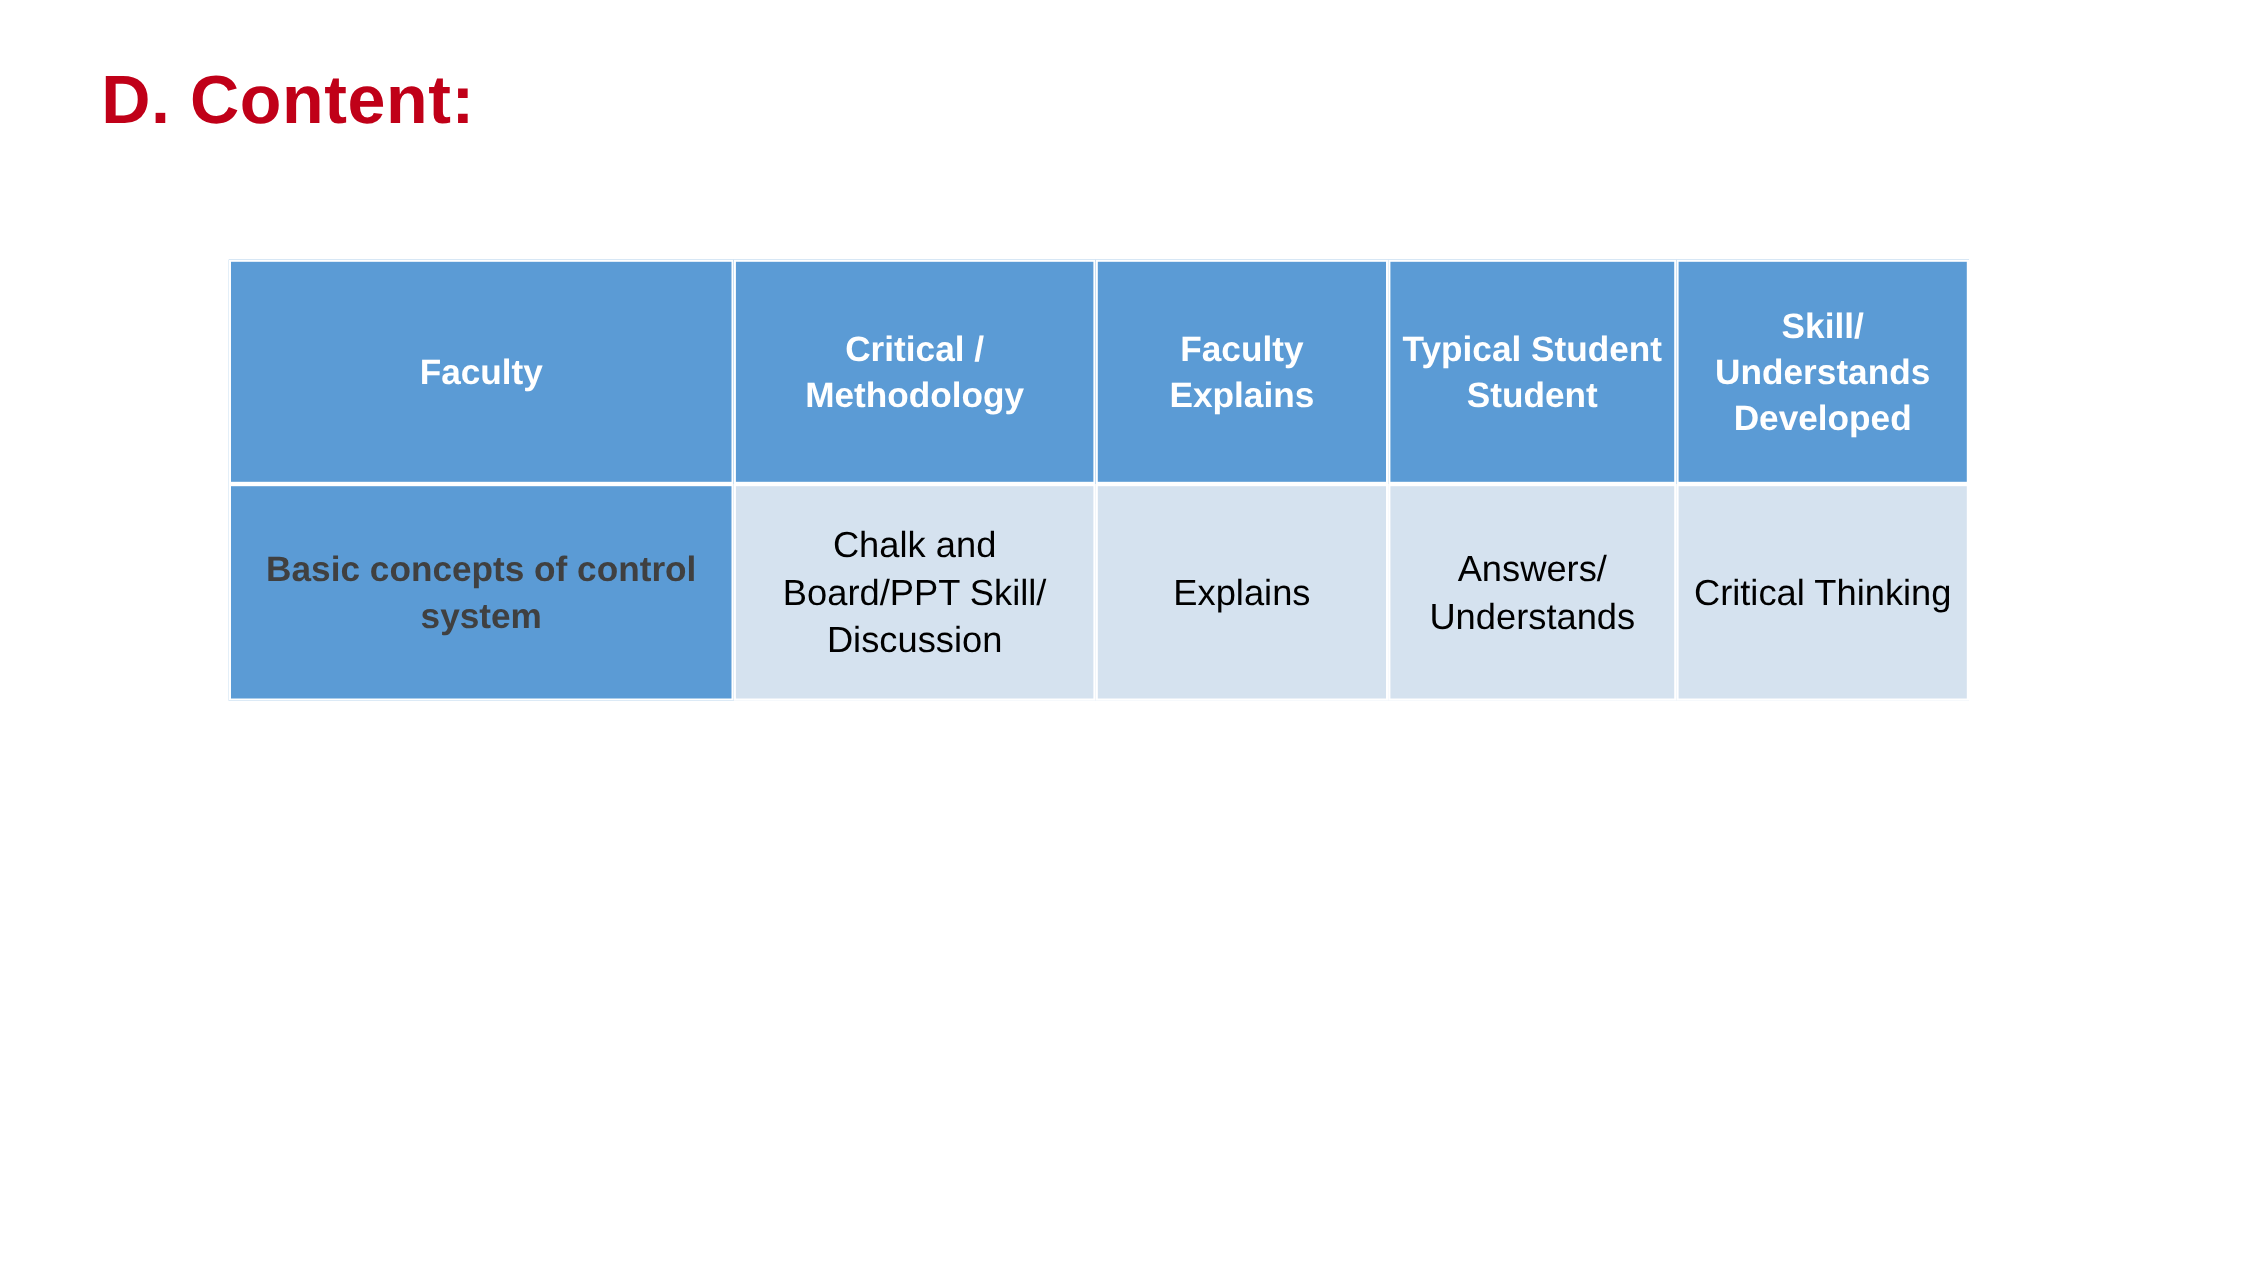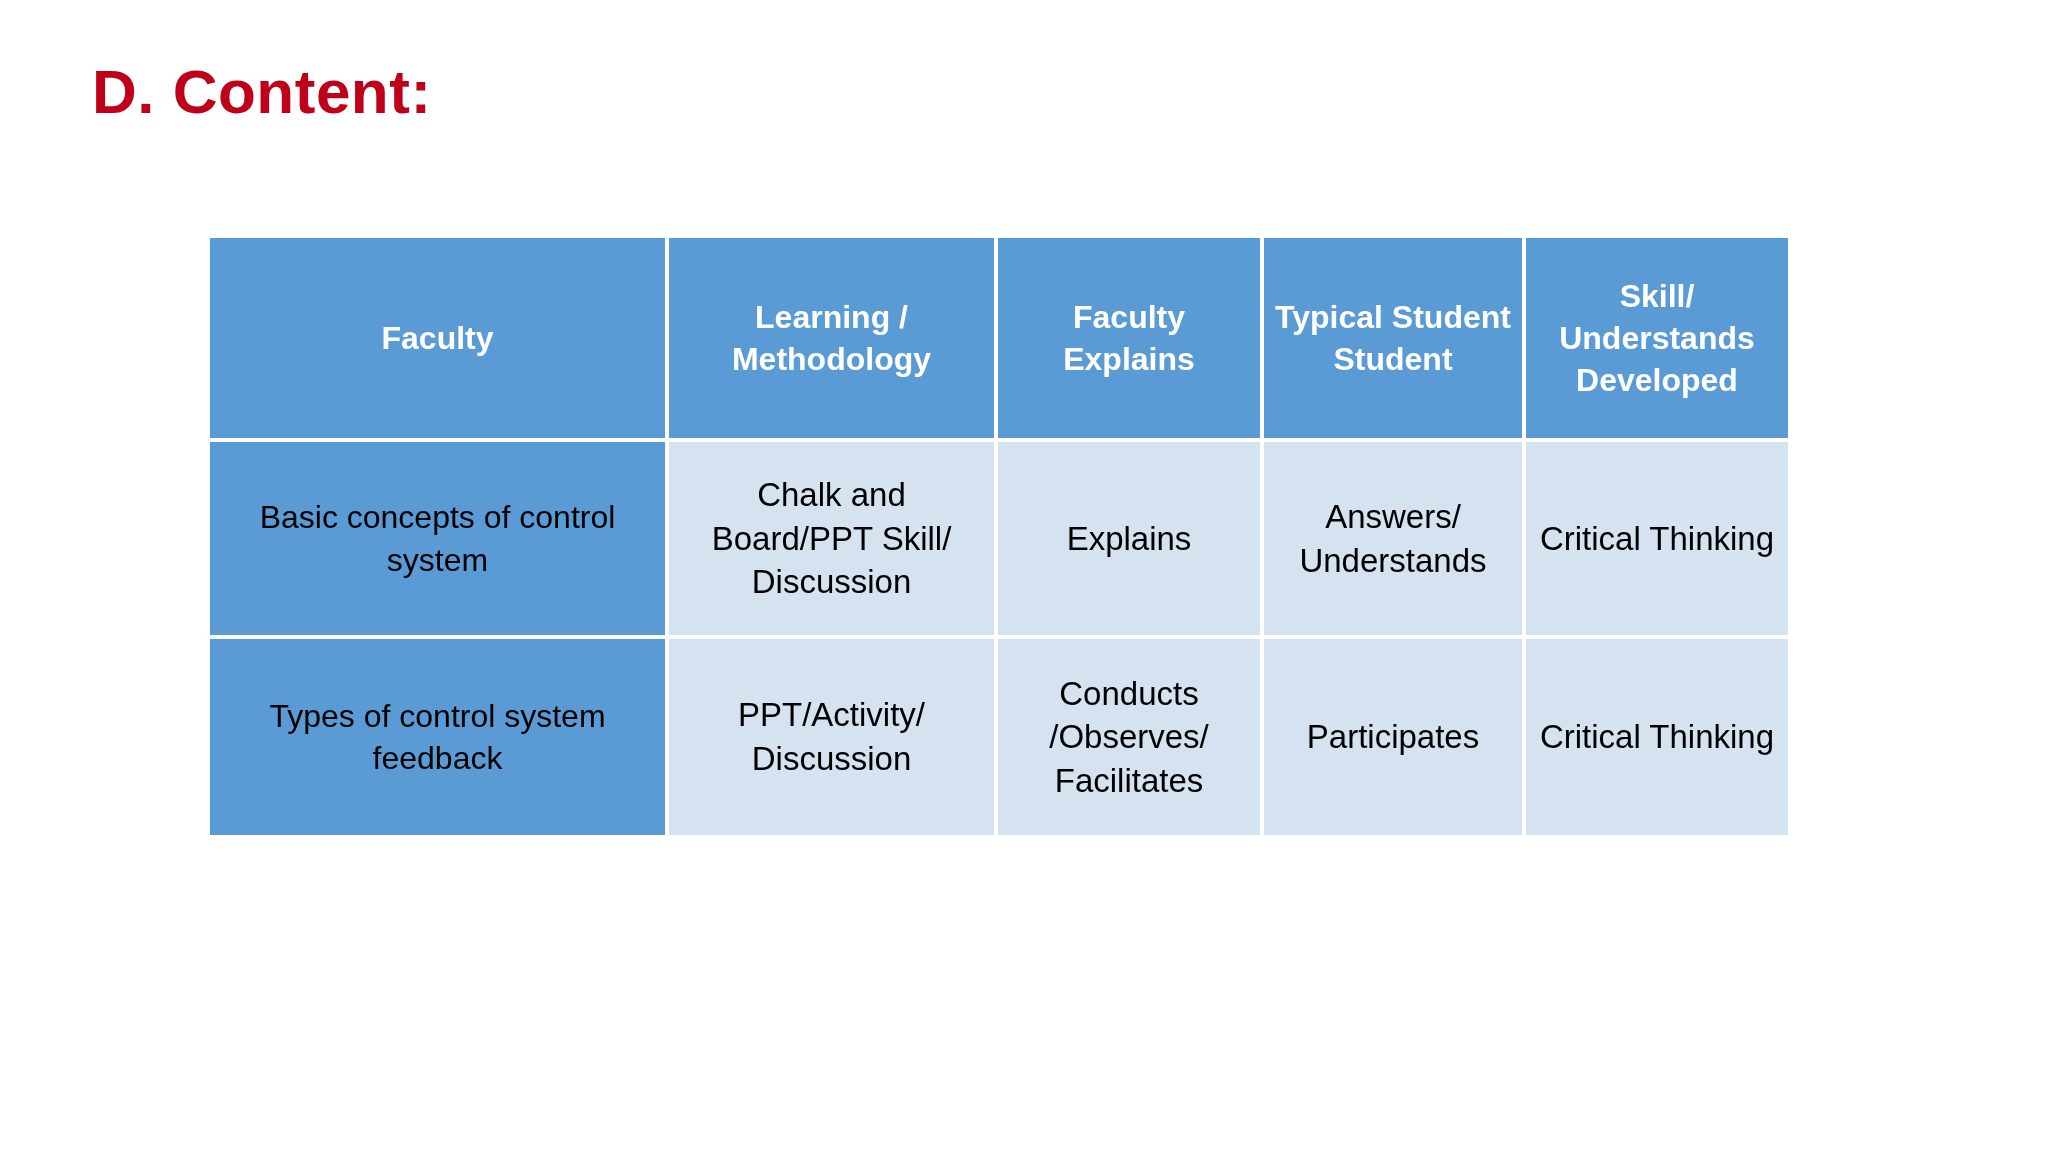--- a/index.html
+++ b/index.html
@@ -70,23 +70,23 @@
   }
 
   
   tbody tr.row-1 td { height: 197px; }
   tbody tr.row-2 td { height: 206px; }
   tbody tr.row-3 td { height: 200px; }
 
   
   td.col-content {
     background: #5B9BD5;
-    color: #000000;
+    color: #404040;
     font-size: 32px;
-    font-weight: normal;
+    font-weight: bold;
     line-height: 1.32;
     padding-left: 24px;
     padding-right: 24px;
   }
 
   
   td.data-cell {
     color: #000000;
     font-size: 33px;
     font-weight: normal;
@@ -110,37 +110,30 @@
     <colgroup>
       <col class="c1">
       <col class="c2">
       <col class="c3">
       <col class="c4">
       <col class="c5">
     </colgroup>
     <thead>
       <tr>
         <th>Faculty</th>
-        <th>Learning / Methodology</th>
+        <th>Critical / Methodology</th>
         <th>Faculty Explains</th>
         <th>Typical Student Student</th>
         <th>Skill/ Understands Developed</th>
       </tr>
     </thead>
     <tbody>
       <tr class="row-1">
         <td class="col-content">Basic concepts of control system</td>
         <td class="data-cell">Chalk and Board/PPT Skill/ Discussion</td>
         <td class="data-cell">Explains</td>
         <td class="data-cell">Answers/ Understands</td>
         <td class="data-cell">Critical Thinking</td>
       </tr>
-      <tr class="row-3">
-        <td class="col-content">Types of control system feedback</td>
-        <td class="data-cell">PPT/Activity/ Discussion</td>
-        <td class="data-cell">Conducts /Observes/ Facilitates</td>
-        <td class="data-cell">Participates</td>
-        <td class="data-cell">Critical Thinking</td>
-      </tr>
     </tbody>
   </table>
 
 </div>
 
 </body></html>

